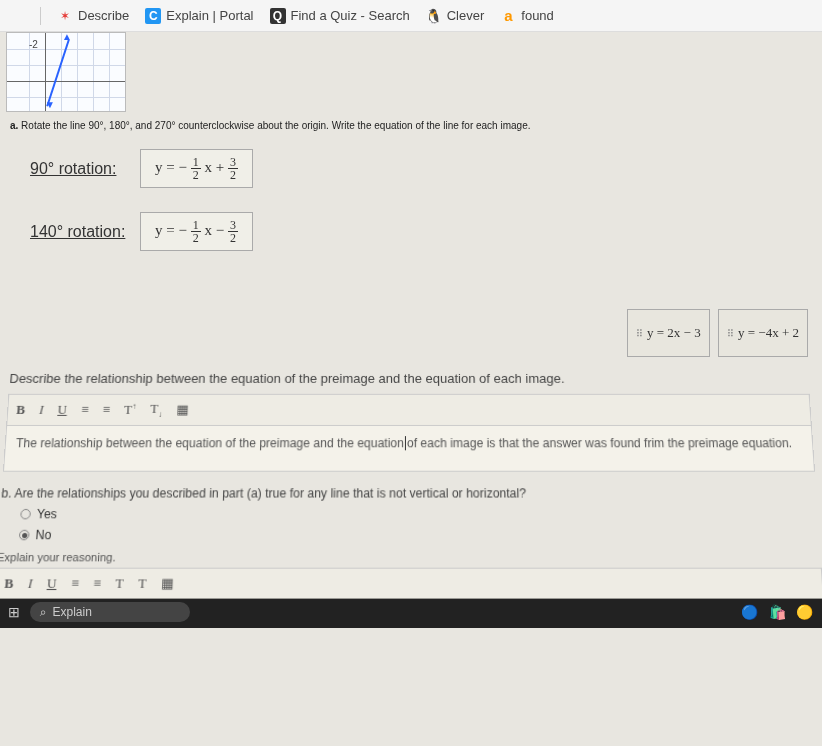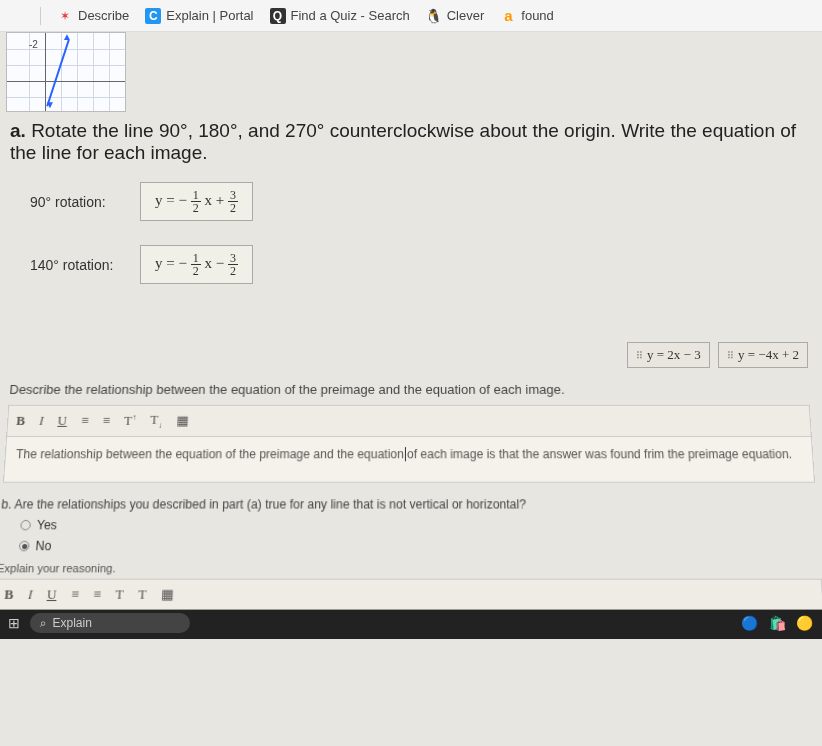--- a/index.html
+++ b/index.html
@@ -17,30 +17,30 @@
 .content { padding:0 10px 0 6px; }
 .graph { width:120px; height:80px; background:#fafcff; border:1px solid #bbb; position:relative; margin-bottom:6px; }
 .gridline-h, .gridline-v { position:absolute; background:#d0d8e8; }
 .gridline-h { height:1px; width:100%; }
 .gridline-v { width:1px; height:100%; }
 .axis-v { position:absolute; width:1px; height:100%; background:#666; left:38px; }
 .axis-h { position:absolute; height:1px; width:100%; background:#666; top:48px; }
 .axis-label { position:absolute; font-size:10px; color:#444; left:22px; top:6px; }
 .plot-line { position:absolute; width:2px; height:70px; background:#2962ff; left:50px; top:5px; transform:rotate(18deg); }
 .arrow { position:absolute; font-size:10px; color:#2962ff; }
-.prompt { margin:8px 0 18px 4px; font-size:19px; color:#222; }
+.prompt { margin:8px 0 18px 4px; font-size:10px; color:#222; }
 .rotations { padding-left:24px; }
 .rot-row { display:flex; align-items:center; margin-bottom:24px; }
-.rot-label { width:110px; font-size:14px; color:#333; }
+.rot-label { width:110px; font-size:16px; color:#333;text-decoration:underline; }
 .eq-box { border:1px solid #aaa; padding:6px 14px; background:#f0efe8; font-family:'Times New Roman',serif; font-size:15px; }
 .frac { display:inline-block; text-align:center; vertical-align:middle; font-size:12px; line-height:1; }
 .frac .num { display:block; border-bottom:1px solid #333; padding:0 2px; }
 .frac .den { display:block; padding:0 2px; }
 .chips-row { display:flex; justify-content:flex-end; gap:8px; padding:8px 4px; margin-top:50px; }
-.chip { border:1px solid #aaa; background:#e8e6de; padding:4px 8px; font-family:'Times New Roman',serif; font-size:13px; cursor:move; }
+.chip { border:1px solid #aaa; background:#e8e6de; padding:15px 8px; font-family:'Times New Roman',serif; font-size:13px; cursor:move; }
 .chip .grip { color:#888; margin-right:4px; font-size:10px; }
 .section { margin:6px 4px 0 4px; transform:perspective(800px) rotateX(8deg); transform-origin:top; }
 .section-prompt { font-size:13px; color:#444; margin-bottom:8px; }
 .toolbar { display:flex; gap:14px; padding:6px 8px; border:1px solid #ccc; border-bottom:none; background:#eeece4; align-items:center; }
 .tb-btn { cursor:pointer; font-size:13px; color:#555; font-family:serif; }
 .tb-bold { font-weight:bold; }
 .tb-italic { font-style:italic; }
 .tb-underline { text-decoration:underline; }
 .editor { border:1px solid #ccc; background:#f4f2ea; padding:10px 10px 20px 10px; font-size:12px; color:#555; min-height:40px; }
 .cursor-caret { display:inline-block; width:1px; height:14px; background:#333; vertical-align:middle; margin:0 1px; }

